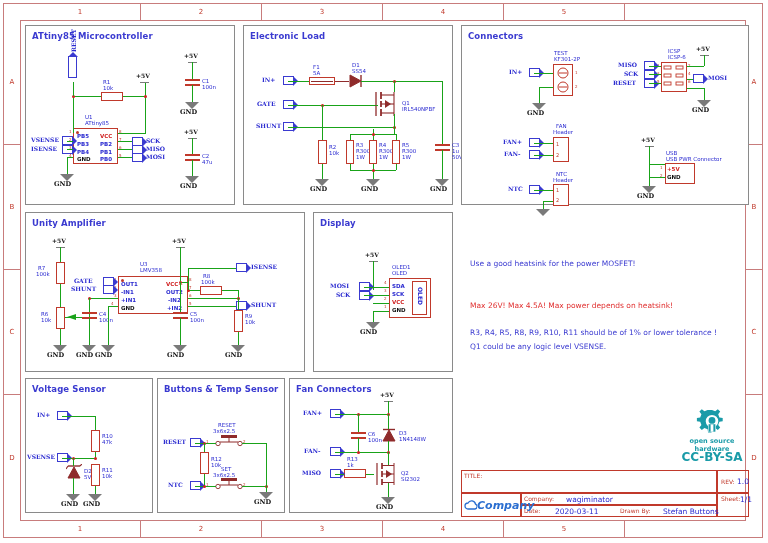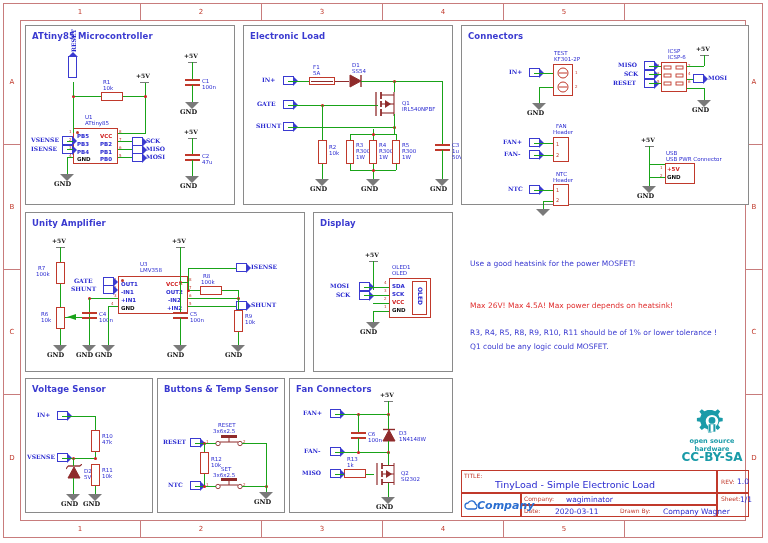--- a/index.html
+++ b/index.html
@@ -525,21 +525,21 @@
   <div class="w wh" style="left:373px;top:303px;width:16px"></div>
 
   <div class="w wh" style="left:373px;top:311px;width:16px"></div>
   <div class="w wv" style="left:373px;top:311px;height:11px"></div>
   <div class="gnd" style="left:366px;top:322px"></div>
   <div class="gndtxt" style="left:360px;top:328px">GND</div>
 
   <div class="note" style="left:470px;top:258px">Use a good heatsink for the power MOSFET!</div>
   <div class="note red" style="left:470px;top:300px">Max 26V! Max 4.5A! Max power depends on heatsink!</div>
   <div class="note" style="left:470px;top:327px">R3, R4, R5, R8, R9, R10, R11 should be of 1% or lower tolerance !</div>
-  <div class="note" style="left:470px;top:341px">Q1 could be any logic could MOSFET.</div>
+  <div class="note" style="left:470px;top:341px">Q1 could be any logic level VSENSE.</div>
 
   <div class="blk" style="left:25px;top:378px;width:128px;height:135px"></div>
   <div class="blk-title" style="left:32px;top:384px">Voltage Sensor</div>
 
   <div class="flag" style="left:57px;top:411px;width:11px"></div>
   <div class="net" style="left:37px;top:411px">IN+</div>
   <div class="w wh" style="left:62px;top:416px;width:33px"></div>
   <div class="w wv" style="left:95px;top:416px;height:14px"></div>
   <div class="res" style="left:91px;top:430px;width:9px;height:22px"></div>
   <div class="lbl" style="left:102px;top:433px">R10</div>
@@ -697,30 +697,29 @@
 
   <div class="tb" style="left:461px;top:470px;width:288px;height:47px"></div>
   <div class="tb" style="left:461px;top:470px;width:256px;height:23px"></div>
   <div class="tb" style="left:461px;top:493px;width:60px;height:24px"></div>
   <div class="tb" style="left:521px;top:493px;width:196px;height:12px"></div>
   <div class="tb" style="left:521px;top:505px;width:196px;height:12px"></div>
   <div class="tb" style="left:717px;top:470px;width:32px;height:23px"></div>
   <div class="tb" style="left:717px;top:493px;width:32px;height:24px"></div>
 
   <div class="tbtxt tbsm" style="left:464px;top:472px">TITLE:</div>
-  <div class="tbtxt" style="left:495px;top:479px;font-size:9.5px;color:#2a2ad0">TinyLoad - Simple Electronic Load</div>
   <div class="tbtxt tbsm" style="left:721px;top:478px">REV:</div>
   <div class="tbtxt" style="left:737px;top:477px;font-size:7.5px;color:#2a2ad0">1.0</div>
   <div class="tbtxt tbsm" style="left:524px;top:495px">Company:</div>
   <div class="tbtxt" style="left:566px;top:495px;font-size:7.5px;color:#2a2ad0">wagiminator</div>
   <div class="tbtxt tbsm" style="left:721px;top:495px">Sheet:</div>
   <div class="tbtxt" style="left:740px;top:495px;font-size:7.5px;color:#2a2ad0">1/1</div>
   <div class="tbtxt tbsm" style="left:524px;top:507px">Date:</div>
   <div class="tbtxt" style="left:555px;top:507px;font-size:7.5px;color:#2a2ad0">2020-03-11</div>
   <div class="tbtxt tbsm" style="left:620px;top:507px">Drawn By:</div>
-  <div class="tbtxt" style="left:663px;top:507px;font-size:7.5px;color:#2a2ad0">Company Wagner</div>
+  <div class="tbtxt" style="left:663px;top:507px;font-size:7.5px;color:#2a2ad0">Stefan Buttons</div>
 
   <svg style="position:absolute;left:464px;top:500px;width:13px;height:11px">
     <path d="M4 9 a3 3 0 0 1 0-6 a4 4 0 0 1 7.5 1.2 a2.5 2.5 0 0 1 -.5 4.8 z" fill="none" stroke="#2a6ed0" stroke-width="1.3"></path>
   </svg>
   <div class="eda" style="left:477px;top:499px">Company</div>
 
 </div>
 
 </body></html>

